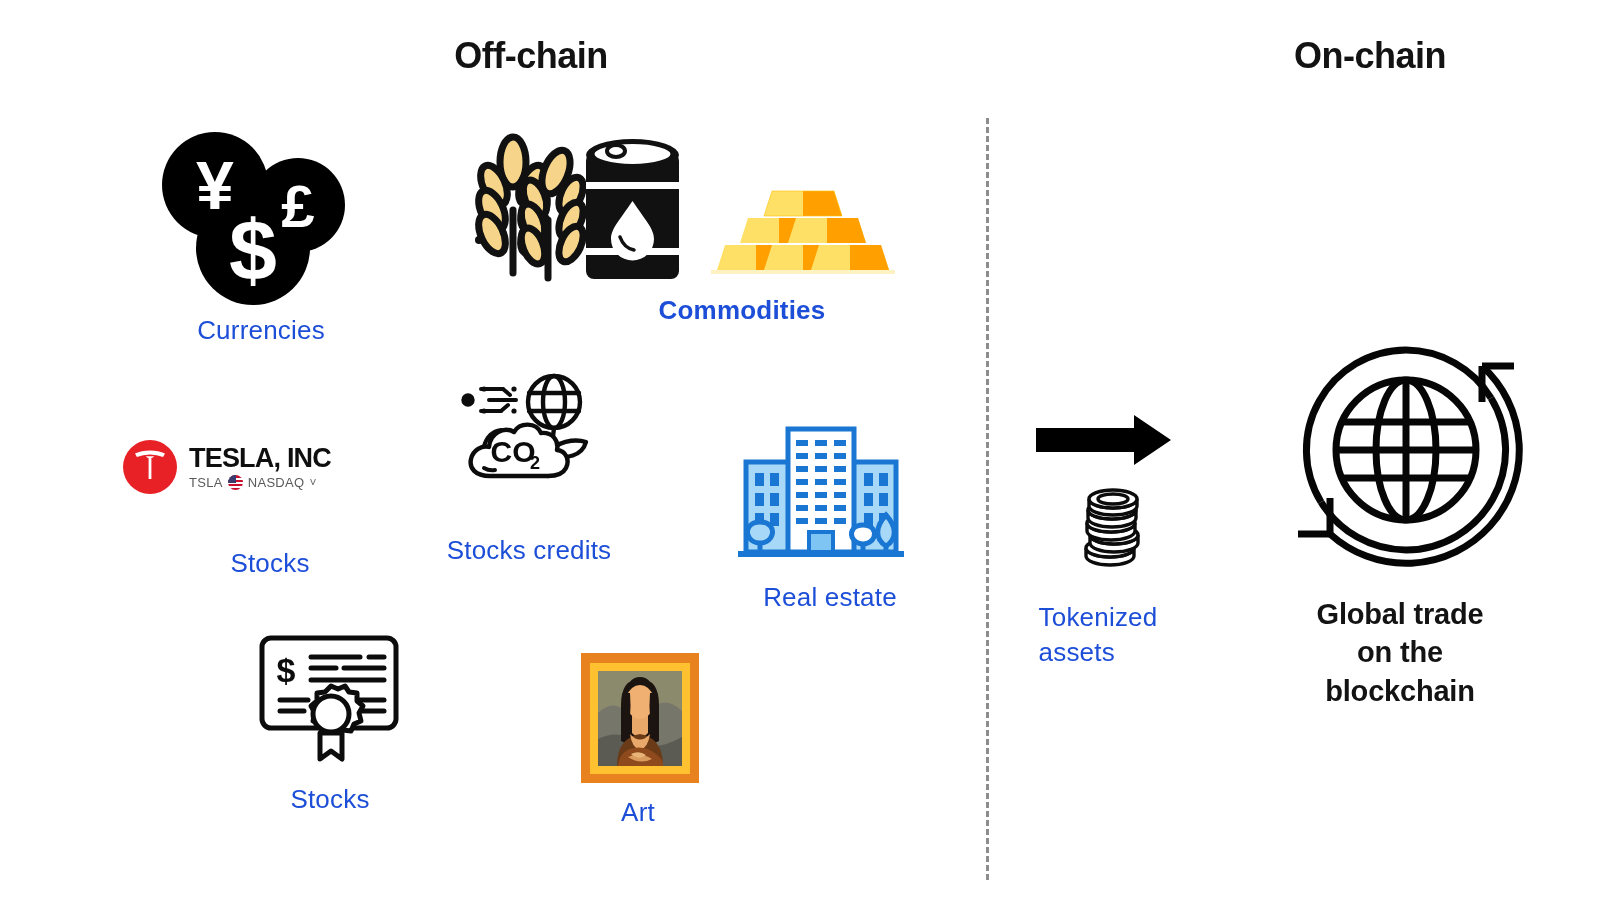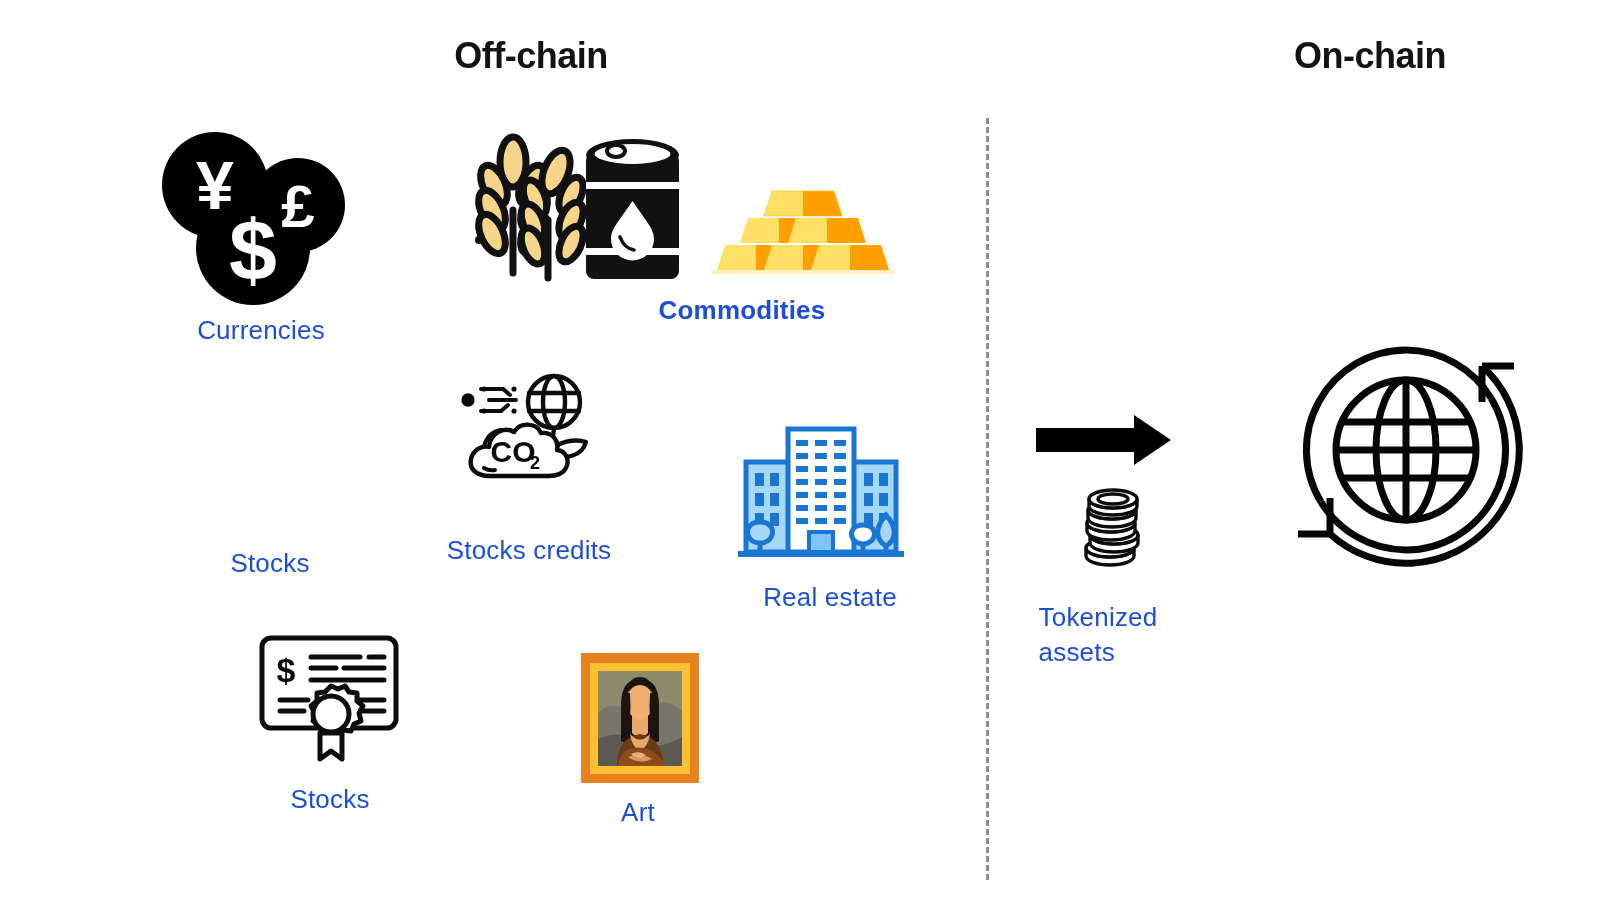--- a/index.html
+++ b/index.html
@@ -211,20 +211,40 @@
         <path d="M69 60 L131 60 L139 85 L61 85 Z" fill="#FFE066"></path>
         <path d="M100 60 L131 60 L139 85 L100 85 Z" fill="#FFA000"></path>
         <path d="M116 60 L178 60 L186 85 L108 85 Z" fill="#FFE066"></path>
         <path d="M147 60 L178 60 L186 85 L147 85 Z" fill="#FFA000"></path>
       </g>
       <rect x="8" y="85" width="184" height="4" fill="#FFF2C2"></rect>
     </svg>
   </div>
   <div class="item-label" style="left:694px; top:295px;font-weight:bold;">Commodities</div>
 
+  <div id="tesla-block">
+    <div id="tesla-mark">
+      <svg viewBox="0 0 54 54" width="54" height="54">
+        <g fill="#ffffff">
+          <path d="M27 19.5 L22.6 16.2 L31.4 16.2 Z"></path>
+          <rect x="25.6" y="19" width="2.8" height="20"></rect>
+          <path d="M12 13.6 q6.4 -3.1 15 -3.1 t15 3.1 l-1.9 3.4 q-6.1 -2.6 -13.1 -2.6 t-13.1 2.6 z"></path>
+        </g>
+      </svg>
+    </div>
+    <div id="tesla-text">
+      <div id="tesla-name">TESLA, INC</div>
+      <div id="tesla-sub">
+        <span>TSLA</span>
+        <span class="flag-chip"></span>
+        <span>NASDAQ</span>
+        <span class="caret">˅</span>
+      </div>
+    </div>
+  </div>
   <div class="item-label" style="left:222px; top:548px;text-align:center;">Stocks</div>
 
   <div class="icon-box" style="left:408px; top:372px; width:145px; height:125px;">
     <svg viewBox="0 0 145 125" width="145" height="125">
       <g stroke="#0c0c0c" stroke-width="4.4" fill="none" stroke-linecap="round" stroke-linejoin="round">
 
         <circle cx="98" cy="30" r="26"></circle>
         <ellipse cx="98" cy="30" rx="11" ry="26"></ellipse>
         <path d="M73 21 H123 M73 39 H123"></path>
 
@@ -417,14 +437,16 @@
 
       <g stroke="#060606" fill="none" stroke-width="7">
         <circle cx="120" cy="120" r="70"></circle>
         <ellipse cx="120" cy="120" rx="30" ry="70"></ellipse>
         <path d="M120 50 L120 190"></path>
         <path d="M56 92 H184 M50 120 H190 M56 148 H184"></path>
       </g>
     </svg>
   </div>
 
+  <div class="headline" style="left:1352px; top:595px;">Global trade
+on the blockchain</div>
 
 </div>
 
 </body></html>

